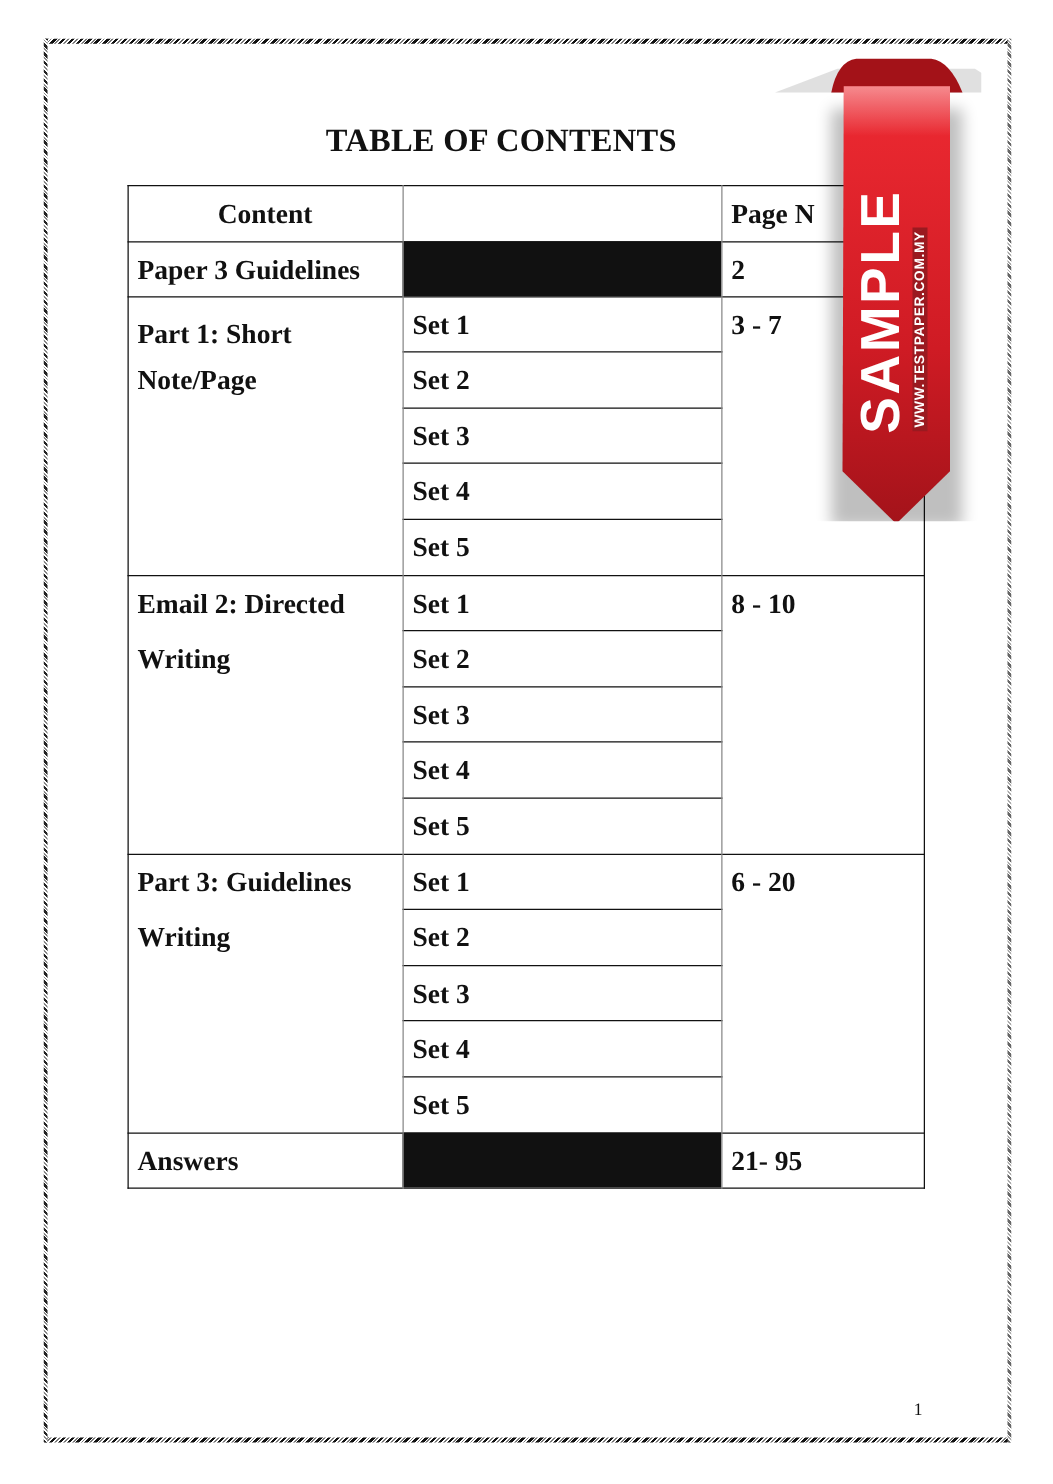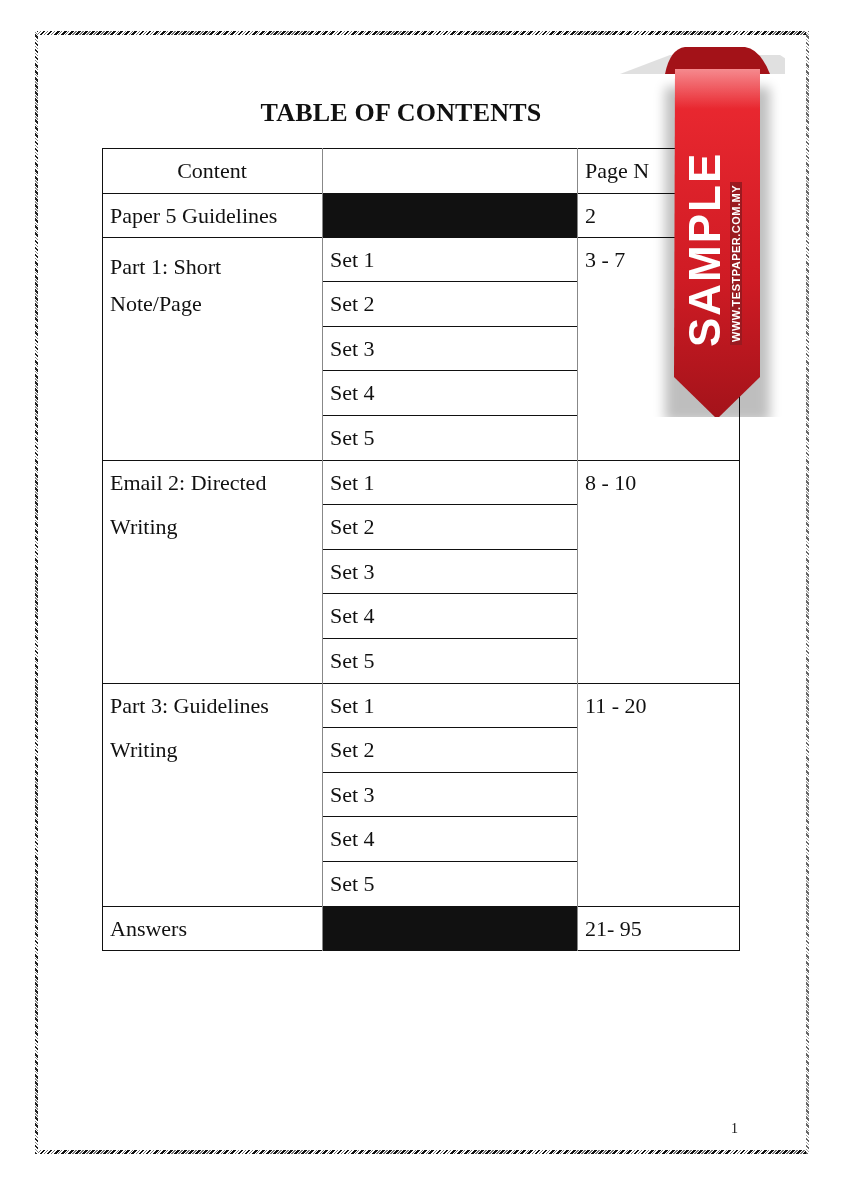--- a/index.html
+++ b/index.html
@@ -3,21 +3,21 @@
 <meta charset="utf-8">
 <style>
   html,body{margin:0;padding:0;background:#fff;}
   body{width:842px;height:1187px;position:relative;overflow:hidden;font-family:"Liberation Serif","DejaVu Serif",serif;color:#111;}
   .rope{position:absolute;background:repeating-linear-gradient(135deg,#111 0 2px,#fff 2px 3px,#777 3px 4px,#fff 4px 5px);}
   .rope-top{left:36px;top:31px;width:772px;height:4px;}
   .rope-bottom{left:36px;top:1150px;width:772px;height:4px;}
   .rope-left{left:35px;top:31px;width:3px;height:1123px;background:repeating-linear-gradient(45deg,#222 0 2px,#fff 2px 3px,#888 3px 4px,#fff 4px 5px);}
   .rope-right{left:806px;top:31px;width:3px;height:1123px;background:repeating-linear-gradient(45deg,#666 0 2px,#fff 2px 3px,#aaa 3px 4px,#fff 4px 5px);}
   .title{position:absolute;left:0;width:802px;top:98px;text-align:center;font-weight:bold;font-size:26px;letter-spacing:0.2px;}
-  .cell{position:absolute;box-sizing:border-box;font-size:22px;line-height:1;padding:12px 0 0 8px;}
+  .cell{position:absolute;box-sizing:border-box;font-size:22px;line-height:1;padding:12px 0 0 8px;font-weight:bold;}
   .hl{position:absolute;height:1.4px;background:#111;}
   .vl{position:absolute;width:1.4px;background:#111;}
   .vlg{position:absolute;width:1.4px;background:#888;}
   .black{position:absolute;background:#111;}
   .ribbon{position:absolute;left:660px;top:47px;width:112px;height:372px;}
   .pagenum{position:absolute;left:731px;top:1121px;font-size:14px;}
 </style>
 </head>
 <body>
 
@@ -55,21 +55,21 @@
   <div class="hl" style="left:322px;top:861px;width:256px"></div>
 
   <div class="vl" style="left:102px;top:148px;height:803px"></div>
   <div class="vlg" style="left:322px;top:148px;height:803px"></div>
   <div class="vlg" style="left:577px;top:148px;height:803px"></div>
   <div class="vl" style="left:739px;top:148px;height:803px"></div>
 
   <div class="cell" style="left:102px;top:148px;width:220px;text-align:center;padding-left:0">Content</div>
   <div class="cell" style="left:577px;top:148px;width:162px">Page N</div>
 
-  <div class="cell" style="left:102px;top:193px">Paper 5 Guidelines</div>
+  <div class="cell" style="left:102px;top:193px">Paper 3 Guidelines</div>
   <div class="cell" style="left:577px;top:193px">2</div>
 
   <div class="cell" style="left:102px;top:244px">Part 1: Short</div>
   <div class="cell" style="left:102px;top:281px">Note/Page</div>
   <div class="cell" style="left:322px;top:237px">Set 1</div>
   <div class="cell" style="left:322px;top:281px">Set 2</div>
   <div class="cell" style="left:322px;top:326px">Set 3</div>
   <div class="cell" style="left:322px;top:370px">Set 4</div>
   <div class="cell" style="left:322px;top:415px">Set 5</div>
   <div class="cell" style="left:577px;top:237px">3 - 7</div>
@@ -83,21 +83,21 @@
   <div class="cell" style="left:322px;top:638px">Set 5</div>
   <div class="cell" style="left:577px;top:460px">8 - 10</div>
 
   <div class="cell" style="left:102px;top:683px">Part 3: Guidelines</div>
   <div class="cell" style="left:102px;top:727px">Writing</div>
   <div class="cell" style="left:322px;top:683px">Set 1</div>
   <div class="cell" style="left:322px;top:727px">Set 2</div>
   <div class="cell" style="left:322px;top:772px">Set 3</div>
   <div class="cell" style="left:322px;top:816px">Set 4</div>
   <div class="cell" style="left:322px;top:861px">Set 5</div>
-  <div class="cell" style="left:577px;top:683px">11 - 20</div>
+  <div class="cell" style="left:577px;top:683px">6 - 20</div>
 
   <div class="cell" style="left:102px;top:906px">Answers</div>
   <div class="cell" style="left:577px;top:906px">21- 95</div>
 </div>
 
 <div class="ribbon">
   <svg width="170" height="390" viewBox="-45 -20 170 390" style="position:absolute;left:-45px;top:-20px">
     <defs>
       <linearGradient id="rg" x1="0" y1="0" x2="0" y2="1">
         <stop offset="0" stop-color="#ee2a32"></stop>

